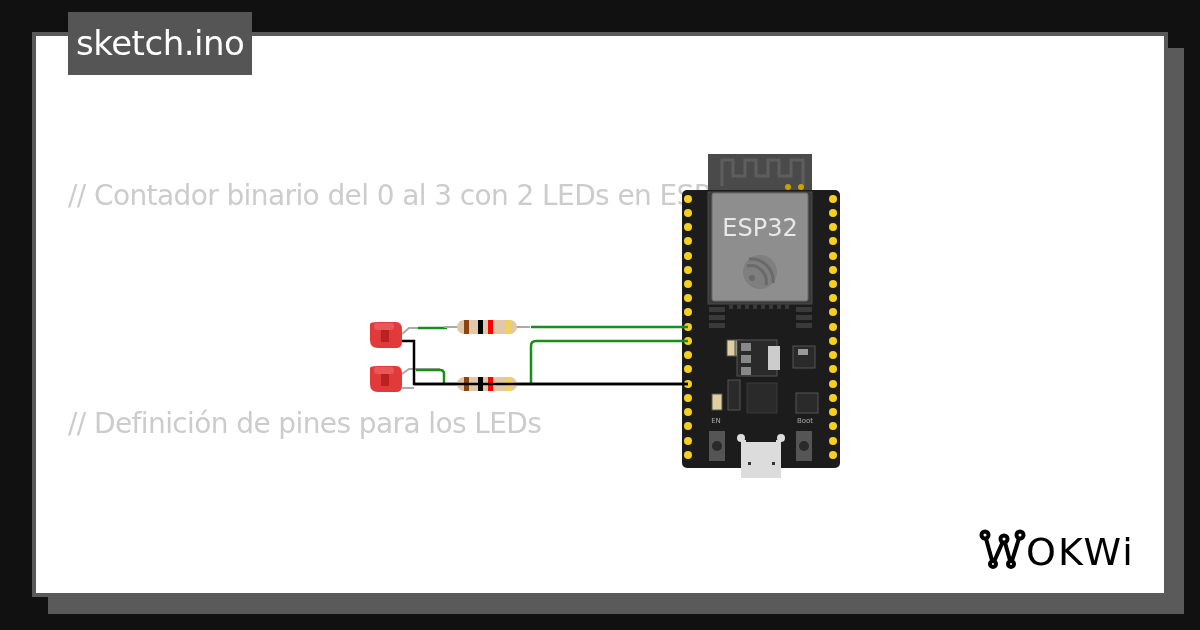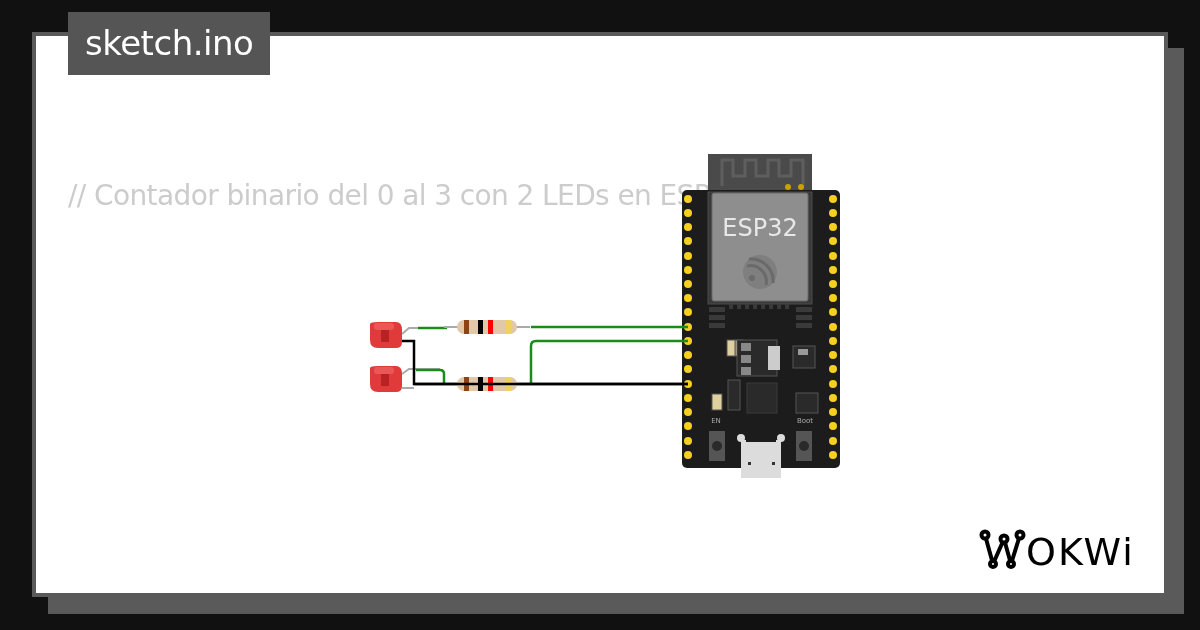--- a/index.html
+++ b/index.html
@@ -1,39 +1,40 @@
 <!DOCTYPE html>
 <html><head>
 <meta charset="utf-8">
 <style>
   html, body { margin:0; padding:0; }
   body { width:1200px; height:630px; background:#111111; position:relative; overflow:hidden;
          font-family:"DejaVu Sans", sans-serif; }
   .shadow { position:absolute; left:48px; top:48px; width:1136px; height:566px; background:#5a5a5a; }
   .card { position:absolute; left:32px; top:32px; width:1128px; height:557px; background:#ffffff;
           border:4px solid #5a5a5a; overflow:hidden; }
-  .tab { position:absolute; left:68px; top:12px; height:63px; padding:0 17px; background:#555555;
+  .tab { position:absolute; left:68px; top:12px; height:63px; padding:0 8px; background:#555555;
          color:#ffffff; font-family:"DejaVu Sans", sans-serif; font-size:34px; line-height:63px;
          letter-spacing:-0.5px; z-index:5; }
   .code { position:absolute; left:32px; top:70px; margin:0; font-family:"DejaVu Sans", sans-serif;
           font-size:28px; color:#cccccc; white-space:pre; }
   .code-line { height:47.8px; line-height:47.8px; letter-spacing:-0.6px; }
   .circuit { position:absolute; left:0; top:0; width:1200px; height:630px; z-index:3; pointer-events:none; }
   .circuit * { pointer-events:auto; }
   .logo { position:absolute; left:976px; top:524px; z-index:4; }
 </style>
 </head>
 <body>
 
 <div class="shadow"></div>
 
 <div class="card">
   <div class="code">
     <div class="code-line">// Contador binario del 0 al 3 con 2 LEDs en ESP32</div>
     <div class="code-line"></div>
+    <div class="code-line">// Definición de pines para los LEDs</div>
     
     
     
     
     
     
   </div>
 </div>
 
 <div class="tab">sketch.ino</div>

